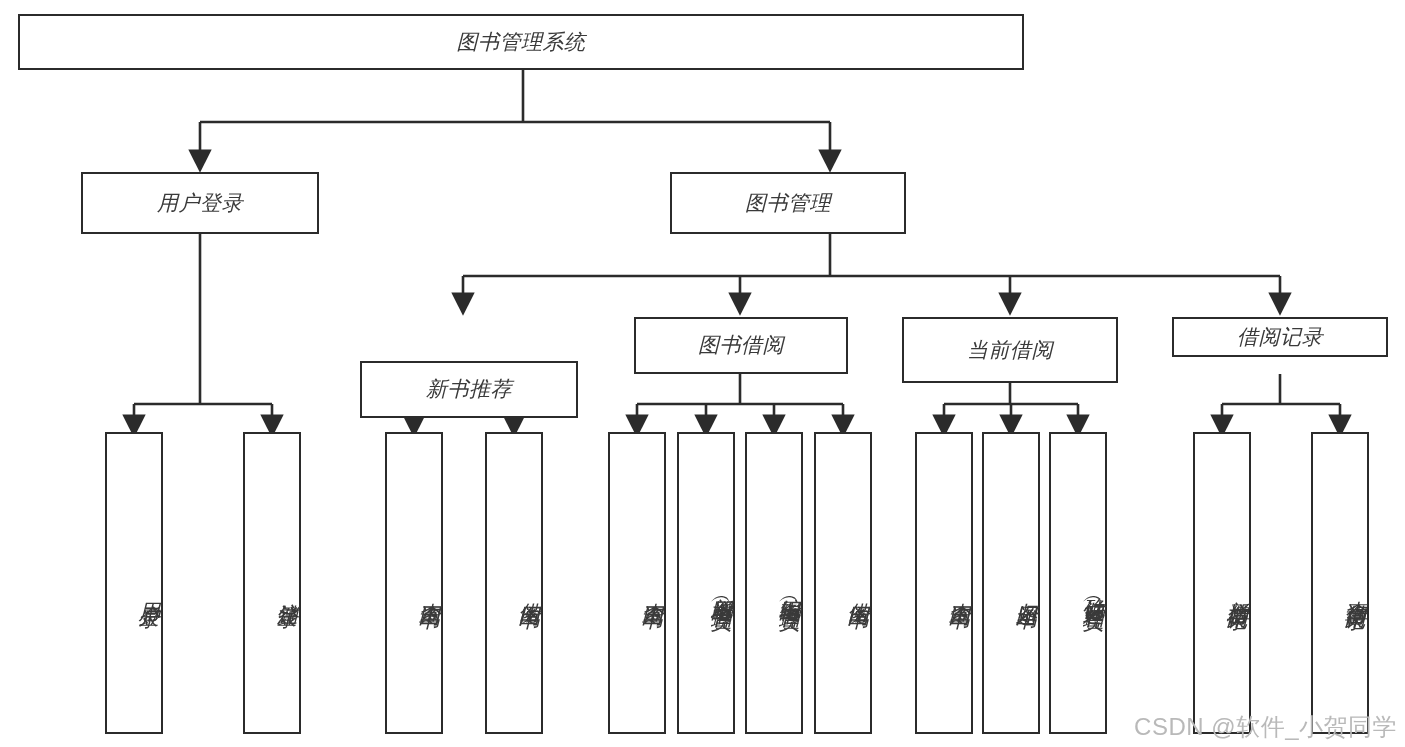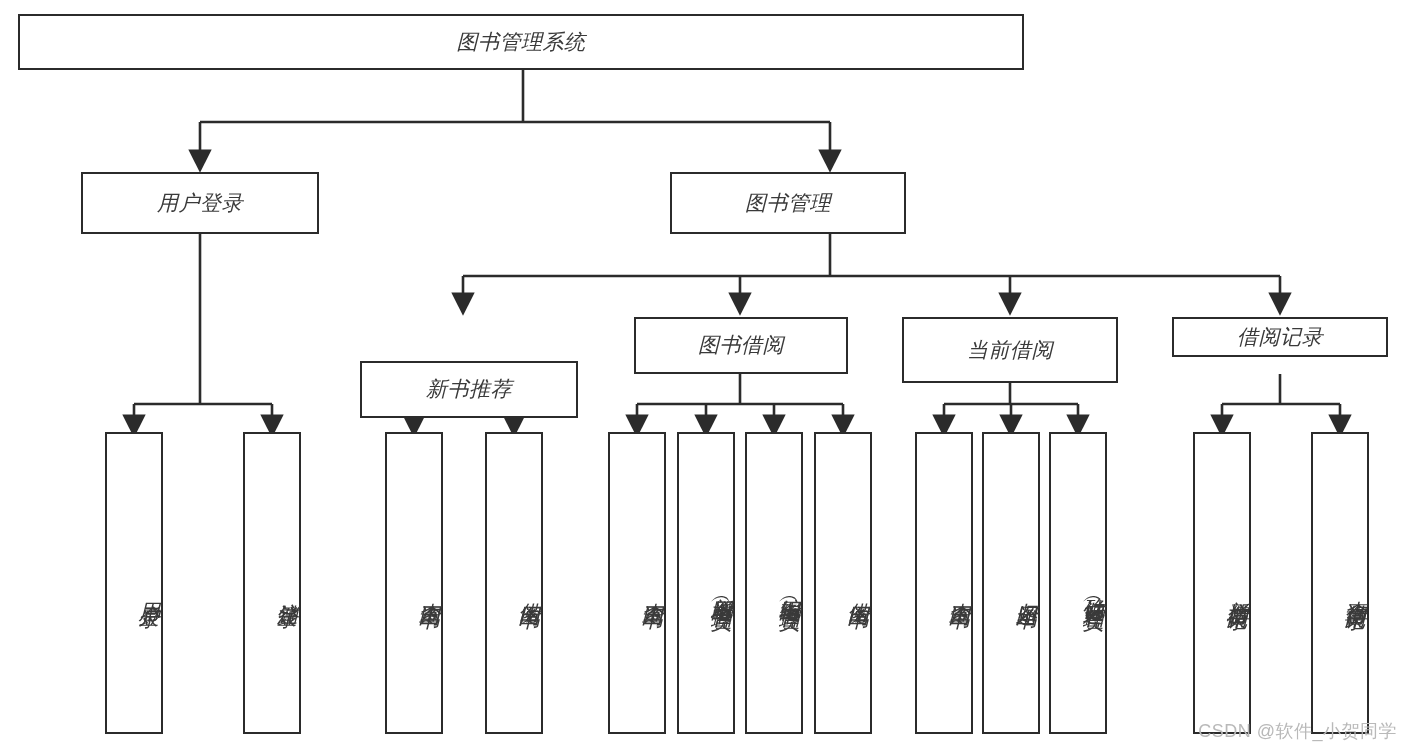--- a/index.html
+++ b/index.html
@@ -51,21 +51,21 @@
     align-items: flex-start;
     justify-content: center;
   }
   .node .label {
     display: block;
   }
   #watermark {
     position: absolute;
     right: 8px;
     bottom: 4px;
-    font-size: 18px;
+    font-size: 24px;
     color: #b9b9b9;
     letter-spacing: 0.5px;
     z-index: 3;
     white-space: nowrap;
   }
 </style>
 </head>
 <body>
 
 <div id="canvas">

